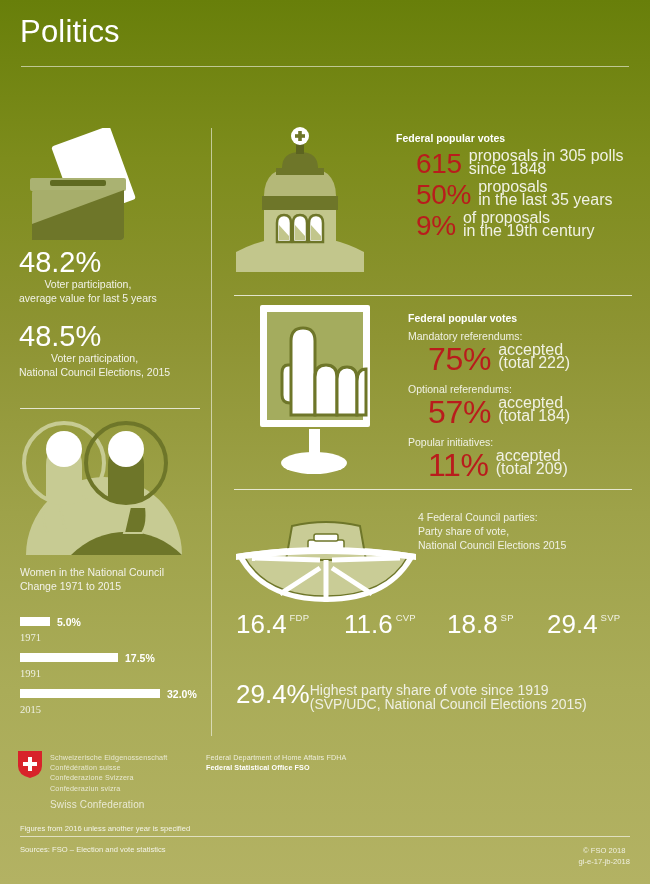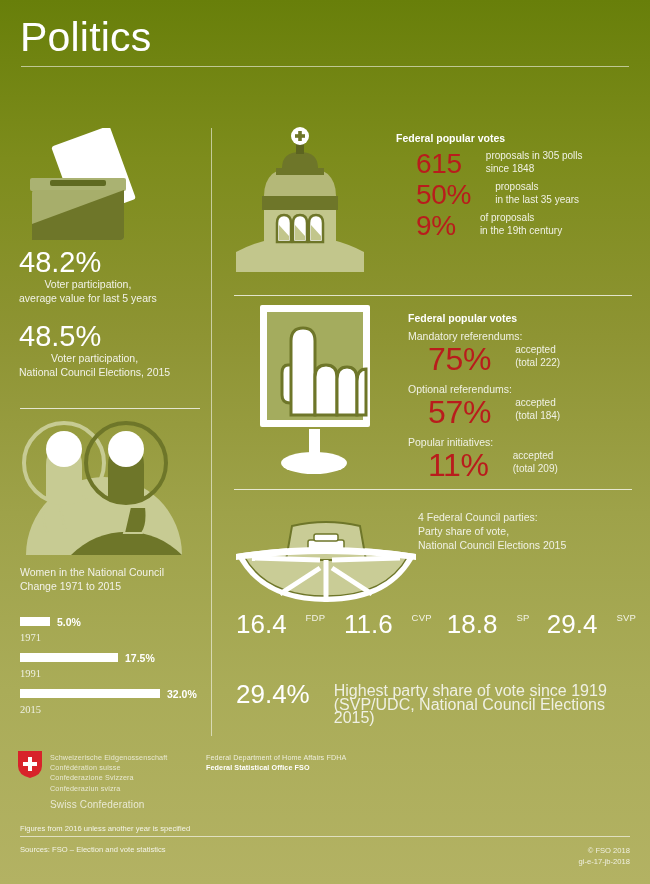--- a/index.html
+++ b/index.html
@@ -6,21 +6,21 @@
   body{
     width:650px;height:884px;overflow:hidden;
     font-family:"Liberation Sans","DejaVu Sans",sans-serif;
     background:linear-gradient(to bottom,#687f0a 0%,#7d8c1c 18%,#8e9433 38%,#9ea249 58%,#aaac58 78%,#b3b263 100%);
     color:#ffffff;position:relative;
     -webkit-font-smoothing:antialiased;
   }
   .page{position:absolute;inset:0;}
 
   
-  .title{position:absolute;left:20px;top:14px;font-size:41px;font-weight:400;letter-spacing:.2px;color:#fff;}
+  .title{position:absolute;left:20px;top:14px;font-size:31px;font-weight:400;letter-spacing:.2px;color:#fff;}
   .title-rule{position:absolute;left:21px;top:66px;width:608px;height:1px;background:rgba(255,255,255,.55);}
 
   
   .vrule{position:absolute;left:211px;top:128px;width:1px;height:608px;background:rgba(255,255,255,.55);}
   .hrule{position:absolute;height:1px;background:rgba(255,255,255,.75);}
   .hr-left{left:20px;top:408px;width:180px;}
   .hr-r1{left:234px;top:295px;width:398px;}
   .hr-r2{left:234px;top:489px;width:398px;}
 
   
@@ -47,45 +47,45 @@
   .rblock{position:absolute;color:#fff;}
   .rb1{left:396px;top:132px;}
   .rb2{left:408px;top:312px;}
   .rb3{left:418px;top:510px;}
 
   .rhead{font-size:10.5px;font-weight:700;color:#ffffff;margin-bottom:5px;}
   .rlabel{font-size:10.5px;color:#f0f1e4;line-height:14px;}
   .figrow{display:flex;align-items:flex-end;margin-top:1px;}
   .fignum{font-size:28px;font-weight:300;line-height:30px;color:#b91c1c;letter-spacing:-.3px;margin-left:20px;}
   .fignum.sm{font-size:32px;line-height:27px;}
-  .figtxt{font-size:10px;line-height:12.5px;color:#f0f1e4;margin-left:24px;padding-bottom:4px;}
+  .figtxt{font-size:16px;line-height:12.5px;color:#f0f1e4;margin-left:7px;padding-bottom:4px;}
   .figtxt div{white-space:nowrap;}
   .spacer{height:9px;}
 
   
   .parties{position:absolute;left:236px;top:610px;width:400px;display:flex;align-items:flex-end;}
   .party{display:flex;align-items:flex-start;}
   .pnum{font-size:26px;font-weight:300;line-height:28px;color:#fff;}
-  .pname{font-size:9.5px;color:#f1f2e6;margin-left:19px;margin-top:2px;letter-spacing:.2px;}
+  .pname{font-size:9.5px;color:#f1f2e6;margin-left:3px;margin-top:2px;letter-spacing:.2px;}
 
   .highest{position:absolute;left:236px;top:680px;display:flex;align-items:flex-start;}
   .hnum{font-size:26px;font-weight:300;line-height:28px;color:#fff;}
-  .htxt{font-size:16px;line-height:13.5px;color:#eff0e3;margin-left:24px;margin-top:4px;}
+  .htxt{font-size:14px;line-height:13.5px;color:#eff0e3;margin-left:0;margin-top:4px;}
 
   
   .logo{position:absolute;left:18px;top:751px;width:24px;height:27px;}
   .logo-txt{position:absolute;left:50px;top:753px;font-size:7.2px;line-height:10.2px;color:rgba(255,255,255,.72);letter-spacing:.15px;}
   .logo-swiss{position:absolute;left:50px;top:799px;font-size:10px;color:rgba(255,255,255,.72);letter-spacing:.15px;}
   .dept{position:absolute;left:178px;top:753px;font-size:7.2px;line-height:10.4px;color:rgba(255,255,255,.78);letter-spacing:.1px;margin-left:28px;}
   .dept b{font-weight:700;color:#fff;}
 
   .fig-note{position:absolute;left:20px;top:824px;font-size:7.6px;color:rgba(255,255,255,.85);}
   .foot-rule{position:absolute;left:20px;top:836px;width:610px;height:1px;background:rgba(255,255,255,.6);}
   .sources{position:absolute;left:20px;top:845px;font-size:7.6px;color:rgba(255,255,255,.85);}
-  .copy{position:absolute;right:20px;top:845px;text-align:right;font-size:7.6px;line-height:11px;color:rgba(255,255,255,.8);}
+  .copy{position:absolute;right:20px;top:845px;text-align:center;font-size:7.6px;line-height:11px;color:rgba(255,255,255,.8);}
 </style>
 </head>
 <body>
 
 <div class="page">
 
   <div class="title">Politics</div>
   <div class="title-rule"></div>
 
   <div class="vrule"></div>

